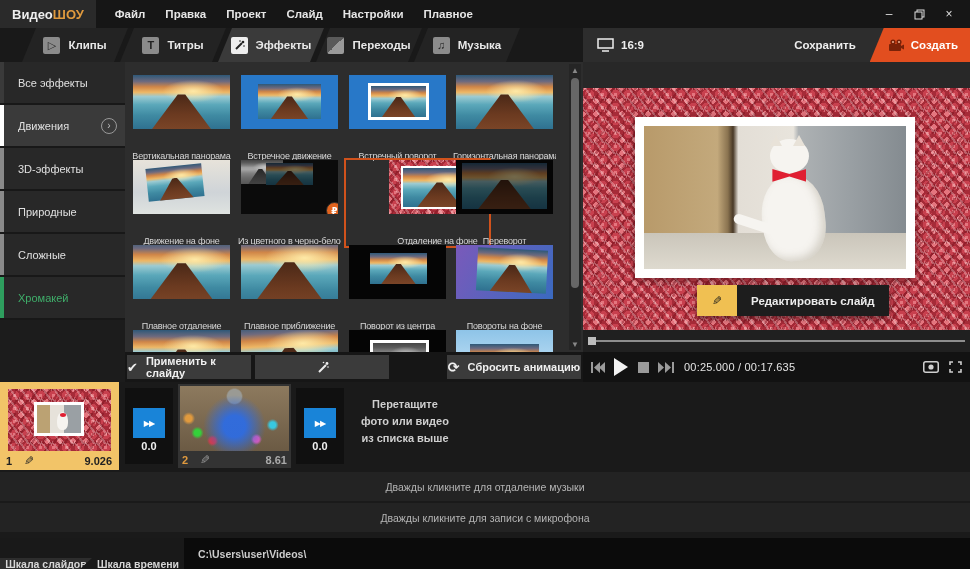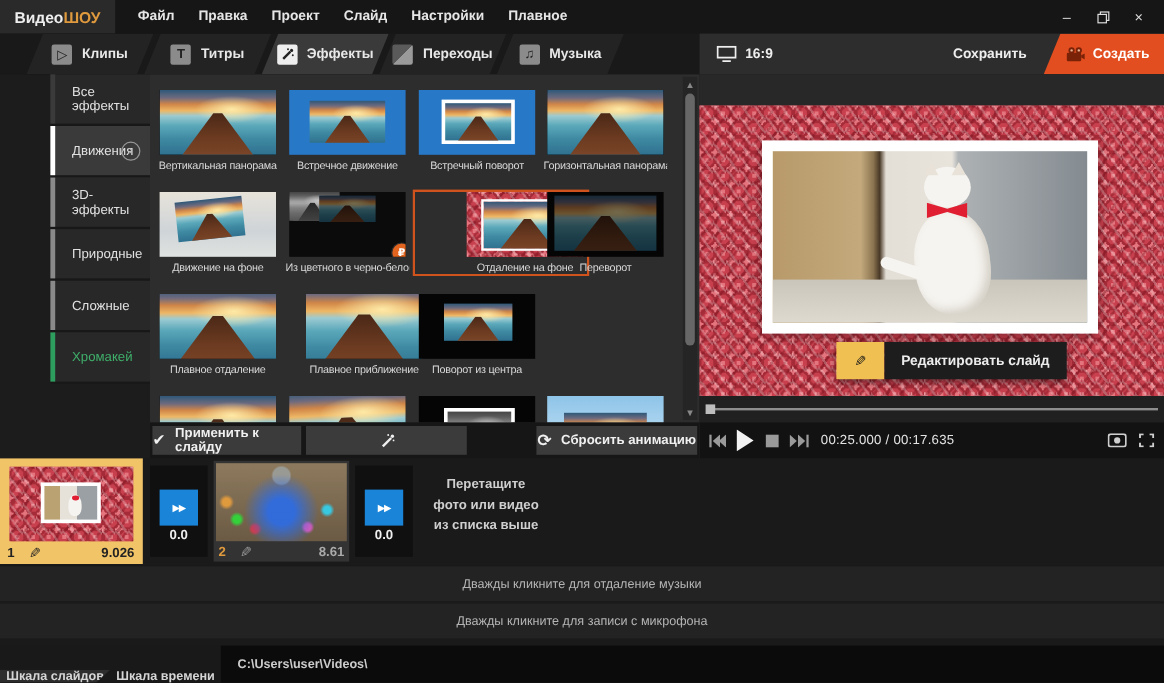--- a/index.html
+++ b/index.html
@@ -29,33 +29,33 @@
   .ticon-trans{background:linear-gradient(135deg,#5a5a5a 0 50%,#9a9a9a 50%);}
   .tabs-right{position:absolute;left:583px;top:0;width:387px;height:34px;background:#2d2d2d;display:flex;align-items:center;}
   .aspect{display:flex;align-items:center;gap:7px;margin-left:14px;color:#eee;font-weight:bold;font-size:11.5px;}
   .save-btn{margin-left:auto;color:#eee;font-weight:bold;font-size:11.5px;padding:0 14px;height:34px;display:flex;align-items:center;}
   .create-btn{height:34px;background:#e24e1f;color:#fff;font-weight:bold;font-size:11.5px;display:flex;align-items:center;gap:7px;
               padding:0 12px 0 18px;clip-path:polygon(14px 0,100% 0,100% 100%,0 100%);}
 
   
   .sidebar{position:absolute;left:0;top:62px;width:125px;height:320px;background:#1c1c1c;}
   .sb-item{position:relative;height:41px;background:#282828;border-bottom:2px solid #181818;display:flex;align-items:center;
-           padding-left:18px;color:#e0e0e0;font-size:11px;margin-left:42px;}
+           padding-left:18px;color:#e0e0e0;font-size:11px;}
   .sb-item.active{background:#3a3a3a;}
   .sb-strip{position:absolute;left:0;top:0;bottom:0;width:4px;}
   .sb-chev{position:absolute;right:8px;width:14px;height:14px;border:1px solid #999;border-radius:50%;display:flex;align-items:center;
            justify-content:center;color:#bbb;font-size:10px;line-height:1;}
 
   
   .fxpanel{position:absolute;left:125px;top:62px;width:458px;height:320px;background:#2d2d2d;}
   .fxgrid{position:absolute;left:0;top:0;width:440px;height:290px;overflow:hidden;}
   .cell{position:absolute;width:103px;}
   .cell.sel{box-shadow:0 0 0 2px #d0521c;padding-left:40px;}
   .thumb{position:relative;width:97px;height:54px;margin:0 auto;overflow:hidden;background:#000;}
-  .cap{margin-top:4px;text-align:center;font-size:9px;color:#d8d8d8;white-space:nowrap;overflow:hidden;width:103px;letter-spacing:-0.2px;}
+  .cap{margin-top:22px;text-align:center;font-size:9px;color:#d8d8d8;white-space:nowrap;overflow:hidden;width:103px;letter-spacing:-0.2px;}
   .pier{position:absolute;inset:0;overflow:hidden;background:
     radial-gradient(ellipse 45% 30% at 62% 30%, rgba(255,236,170,.95), rgba(255,200,110,0) 70%),
     linear-gradient(180deg,#2e5878 0%,#6e6a7e 12%,#d08648 22%,#eeb765 32%,#9ccbd2 40%,#5ba8ba 55%,#3f8aa2 75%,#2f7190 100%);}
   .pier::after{content:"";position:absolute;left:18%;right:18%;top:36%;bottom:-4%;
     background:linear-gradient(180deg,#4a2817,#6b3a20 55%,#7c4628);
     clip-path:polygon(44% 0,56% 0,100% 100%,0 100%);}
   .inner{position:absolute;}
   .t-blue{background:#2878c8;}
   .t-frame{background:#2878c8;}
   .wpad{position:absolute;background:#fff;padding:3px;}
@@ -316,31 +316,37 @@
           </div>
         <div class="cap">Переворот</div>
       </div>
 
       <div class="cell" style="left:5px;top:183px">
         <div class="thumb">
             <div class="pier" style="transform:scale(1.15)"></div>
           </div>
         <div class="cap">Плавное отдаление</div>
       </div>
-      <div class="cell" style="left:127px;top:183px">
+      <div class="cell" style="left:113px;top:183px">
         <div class="thumb">
             <div class="pier" style="transform:scale(1.3)"></div>
           </div>
         <div class="cap">Плавное приближение</div>
       </div>
       <div class="cell" style="left:221px;top:183px">
         <div class="thumb t-black">
             <div class="pier inner" style="left:22%;top:14%;width:58%;height:58%"></div>
           </div>
         <div class="cap">Поворот из центра</div>
+      </div>
+      <div class="cell" style="left:328px;top:183px">
+        <div class="thumb t-purple">
+            <div class="pier inner" style="left:22%;top:8%;width:72%;height:80%;transform:rotate(3deg)"></div>
+          </div>
+        <div class="cap">Повороты на фоне</div>
       </div>
 
       <div class="cell" style="left:5px;top:268px">
         <div class="thumb">
             <div class="pier"></div>
           </div>
       </div>
       <div class="cell" style="left:113px;top:268px">
         <div class="thumb">
             <div class="pier" style="transform:scale(1.2) rotate(-3deg)"></div>

